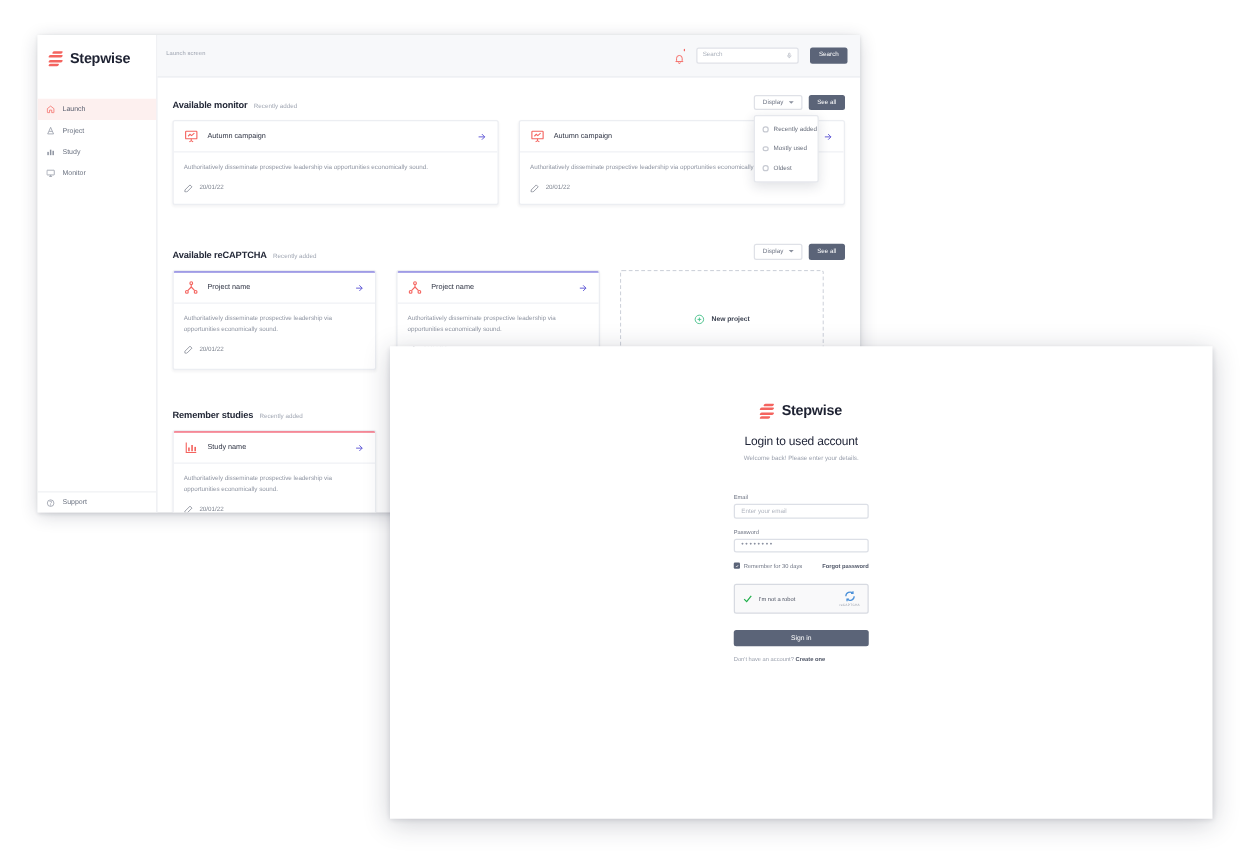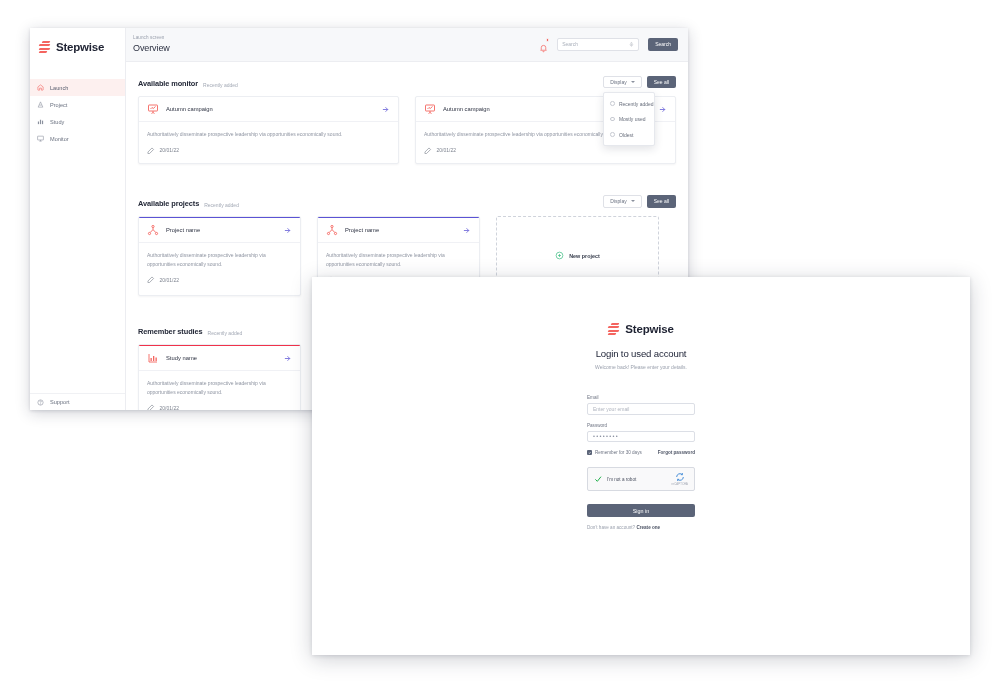--- a/index.html
+++ b/index.html
@@ -274,21 +274,20 @@
           </svg>
         <span class="lbl">Support</span>
       </div>
     </div>
 
     <div class="main">
 
       <div class="topbar">
         <div class="crumbs">
           <div class="crumb">Launch screen</div>
-          <div class="page-title">Overview</div>
         </div>
         <div class="top-right">
           <span class="bell">
             <svg viewBox="0 0 24 24" width="9" height="10" fill="none" stroke="#f4645f" stroke-width="2">
                 <path d="M18 16v-5a6 6 0 1 0-12 0v5l-1.5 2h15z"></path>
                 <path d="M10 20a2 2 0 0 0 4 0"></path>
               </svg>
             <span class="bell-dot"></span>
           </span>
           <div class="searchbox">
@@ -376,21 +375,21 @@
                     <path d="M16 3l5 5L8 21H3v-5z"></path>
                   </svg>
                 <span class="card-date">20/01/22</span>
               </div>
             </div>
           </div>
         </div>
 
         <div class="sec">
           <div class="sec-head">
-            <span class="sec-title">Available projects</span>
+            <span class="sec-title">Available reCAPTCHA</span>
             <span class="sec-sub">Recently added</span>
             <div class="sec-actions">
               <button class="btn-display">
                 <span>Display</span>
                 <span class="caret"></span>
               </button>
               <button class="btn-seeall">See all</button>
             </div>
           </div>
 

